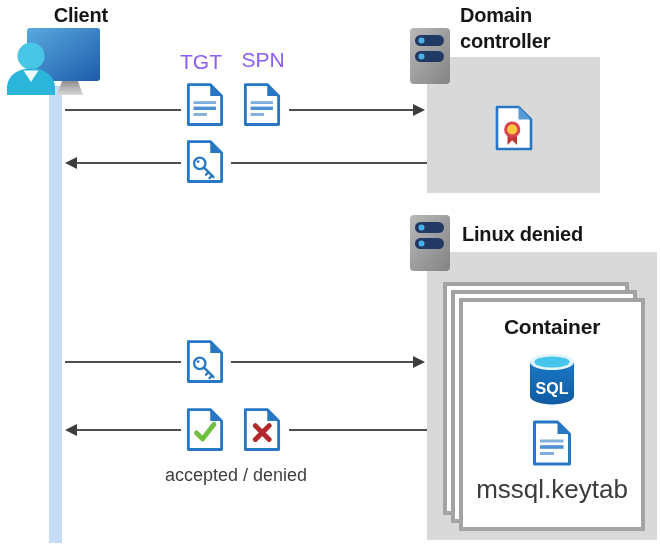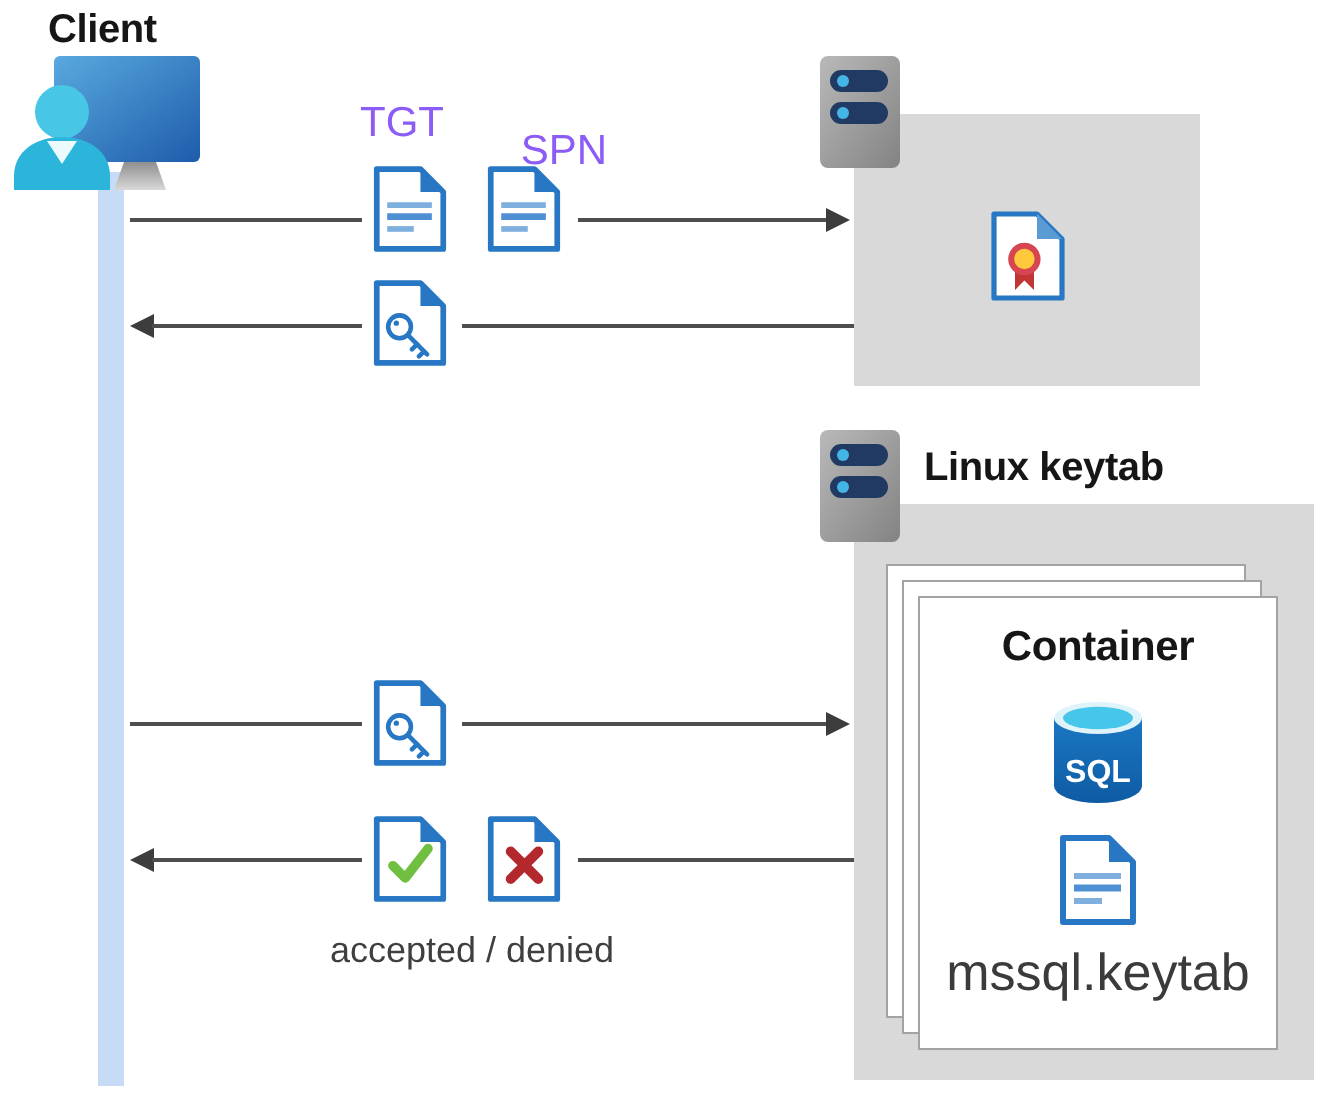--- a/index.html
+++ b/index.html
@@ -24,21 +24,21 @@
   .line { height:2px; background:#4e4e4e; }
   .ah-r { width:0; height:0;
     border-top:6px solid transparent; border-bottom:6px solid transparent;
     border-left:12px solid #3d3d3d; }
   .ah-l { width:0; height:0;
     border-top:6px solid transparent; border-bottom:6px solid transparent;
     border-right:12px solid #3d3d3d; }
 
   .page-card {
     position:absolute; width:178px; height:225px;
-    background:#ffffff; border:1px solid #a3a3a3;
+    background:#ffffff; border:4px solid #a3a3a3;
   }
   .center-x { left:0; right:0; margin:auto; text-align:center; }
   svg { display:block; }
 </style>
 </head>
 <body>
 
 <div id="canvas">
 
   <svg width="0" height="0" style="position:absolute" aria-hidden="true">
@@ -80,42 +80,43 @@
         <rect x="6" y="8" width="29" height="11" rx="5.5" fill="#213a63"></rect>
         <circle cx="12.5" cy="13.5" r="3" fill="#45b5e8"></circle>
         <rect x="6" y="24" width="29" height="11" rx="5.5" fill="#213a63"></rect>
         <circle cx="12.5" cy="29.5" r="3" fill="#45b5e8"></circle>
       </g>
     </defs>
   </svg>
 
   <div class="abs lifeline" style="left:49px; top:86px; height:457px;"></div>
 
-  <div class="abs heading" style="left:24px; top:2px; width:84px; text-align:left;">Client</div>
+  <div class="abs heading" style="left:24px; top:2px; width:84px; text-align:right;">Client</div>
   <svg class="abs" style="left:4px; top:27px;" width="100" height="68" viewBox="0 0 100 68">
     <rect x="23" y="1" width="73" height="53" rx="3" fill="url(#gmon)"></rect>
     <path d="M58 54 H74 L79 68 H53 Z" fill="url(#gstand)"></path>
     <circle cx="27" cy="29" r="13.5" fill="#47c6e6"></circle>
     <path d="M3 68 V61 C3 49 13.5 41.5 27 41.5 C40.5 41.5 51 49 51 61 V68 Z" fill="#2cb5da"></path>
     <path d="M19.5 43.5 L27 55 L34.5 43.5 Z" fill="#eafafd"></path>
   </svg>
 
   <div class="abs graybox" style="left:427px; top:57px; width:173px; height:136px;"></div>
   <svg class="abs" style="left:409px; top:27px;" width="42" height="58" viewBox="0 0 42 58">
     <use href="#server-shape"></use>
   </svg>
+  <div class="abs heading" style="left:460px; top:2px; width:125px;">Domain controller</div>
   <svg class="abs" style="left:495px; top:105px;" width="38" height="46" viewBox="0 0 38 46">
     <path d="M2 2 H23.5 L36 14.5 V44 H2 Z" fill="#ffffff" stroke="#2777c4" stroke-width="2.6" stroke-linejoin="round"></path>
     <path d="M23.5 1.7 L36 14.5 L23.5 14.5 Z" fill="#5b9bd5"></path>
     <path d="M12.5 26 H22 V40 L17.2 35.3 L12.5 40 Z" fill="#c13535"></path>
     <circle cx="17.2" cy="24.5" r="6.6" fill="#ffc83d" stroke="#d64550" stroke-width="3"></circle>
   </svg>
 
   <div class="abs sublabel" style="left:178px; top:50px; width:46px; text-align:center;">TGT</div>
-  <div class="abs sublabel" style="left:240px; top:64px; width:46px; text-align:center;margin-left:19px;">SPN</div>
+  <div class="abs sublabel" style="left:240px; top:48px; width:46px; text-align:center;">SPN</div>
   <div class="abs line" style="left:65px; top:109px; width:116px;"></div>
   <div class="abs line" style="left:289px; top:109px; width:125px;"></div>
   <div class="abs ah-r" style="left:413px; top:104px;"></div>
   <svg class="abs" style="left:186px; top:82px;" width="38" height="45" viewBox="0 0 40 47">
     <use href="#page-shape"></use>
       <use href="#doc-lines"></use>
   </svg>
   <svg class="abs" style="left:243px; top:82px;" width="38" height="45" viewBox="0 0 40 47">
     <use href="#page-shape"></use>
       <use href="#doc-lines"></use>
@@ -126,21 +127,21 @@
   <div class="abs line" style="left:231px; top:162px; width:196px;"></div>
   <svg class="abs" style="left:186px; top:139px;" width="38" height="45" viewBox="0 0 40 47">
     <use href="#page-shape"></use>
       <use href="#key-glyph"></use>
   </svg>
 
   <div class="abs graybox" style="left:427px; top:252px; width:230px; height:288px;"></div>
   <svg class="abs" style="left:409px; top:214px;" width="42" height="58" viewBox="0 0 42 58">
     <use href="#server-shape"></use>
   </svg>
-  <div class="abs heading" style="left:462px; top:221px;">Linux keytab</div>
+  <div class="abs heading" style="left:462px; top:221px;">Linux denied</div>
 
   <div class="page-card" style="left:443px; top:282px;"></div>
   <div class="page-card" style="left:451px; top:290px;"></div>
   <div class="page-card" style="left:459px; top:298px;">
     <div class="abs heading center-x" style="top:11px; font-size:21px;">Container</div>
     <svg class="abs" style="left:65px; top:51px;" width="48" height="52" viewBox="0 0 48 52">
       <path d="M2 9 v34 a22 8.5 0 0 0 44 0 v-34 z" fill="url(#gsql)"></path>
       <ellipse cx="24" cy="9" rx="22" ry="8" fill="#dff3fb"></ellipse>
       <ellipse cx="24" cy="9" rx="17.5" ry="5.6" fill="#45c6ea"></ellipse>
       <text x="24" y="41" text-anchor="middle" font-size="16" font-weight="bold" fill="#ffffff" font-family="Liberation Sans, sans-serif">SQL</text>

